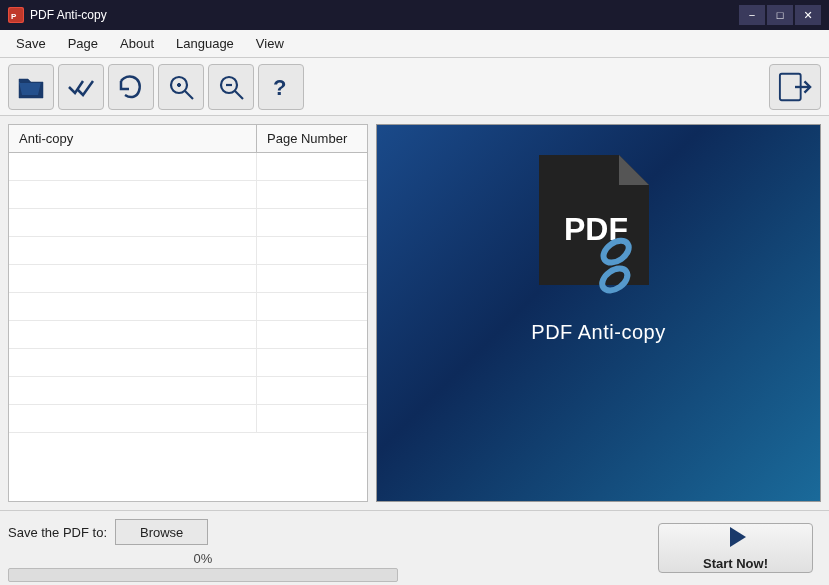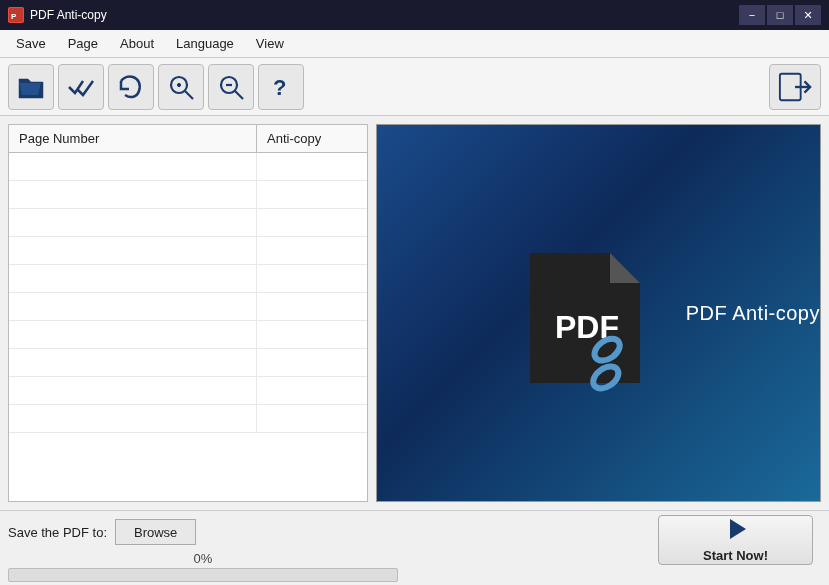--- a/index.html
+++ b/index.html
@@ -169,22 +169,23 @@
     .table-cell:last-child {
       width: 110px;
     }
 
     
     .right-panel {
       flex: 1;
       background: linear-gradient(135deg, #1a4a8a 0%, #0d2a5a 40%, #1a6a9a 100%);
       border: 1px solid #999;
       display: flex;
-      align-items: center;
-      justify-content: flex-end;
+      flex-direction: column;
+      align-items: center;
+      justify-content: flex-start;
       gap: 16px;
     }
 
     
     .pdf-icon-container {
       display: flex;
       flex-direction: column;
       align-items: center;
       gap: 12px;
     }
@@ -219,32 +220,32 @@
       max-width: 390px;
       height: 26px;
       border: 1px solid #aaa;
       padding: 2px 6px;
       font-size: 13px;
       background: #fff;
       outline: none;
     }
     .browse-btn {
       height: 26px;
-      padding: 0 18px;
+      padding: 0 24px;
       background: #e8e8e8;
       border: 1px solid #aaa;
       cursor: pointer;
       font-size: 13px;
       color: #222;
     }
 
     .start-btn {
       position: absolute;
       right: 16px;
-      bottom: 20px;
+      bottom: 12px;
       width: 155px;
       height: 50px;
       background: linear-gradient(180deg, #f5f5f5 0%, #e0e0e0 100%);
       border: 1px solid #aaa;
       border-radius: 4px;
       cursor: pointer;
       display: flex;
       flex-direction: column;
       align-items: center;
       justify-content: center;
@@ -368,22 +369,22 @@
       <line x1="18" y1="18" x2="34" y2="18" stroke="#1a3a6b" stroke-width="2.5"></line>
       <polyline points="28,12 34,18 28,24" fill="none" stroke="#1a3a6b" stroke-width="2.5"></polyline>
     </svg>
   </button>
 </div>
 
 <div class="main-content">
 
   <div class="left-panel">
     <div class="table-header">
+      <div class="table-col-header">Anti-copy</div>
       <div class="table-col-header">Page Number</div>
-      <div class="table-col-header">Anti-copy</div>
     </div>
     <div class="table-rows">
 
       <div class="table-row">
           <div class="table-cell"></div>
           <div class="table-cell"></div>
         </div>
       <div class="table-row">
           <div class="table-cell"></div>
           <div class="table-cell"></div>

